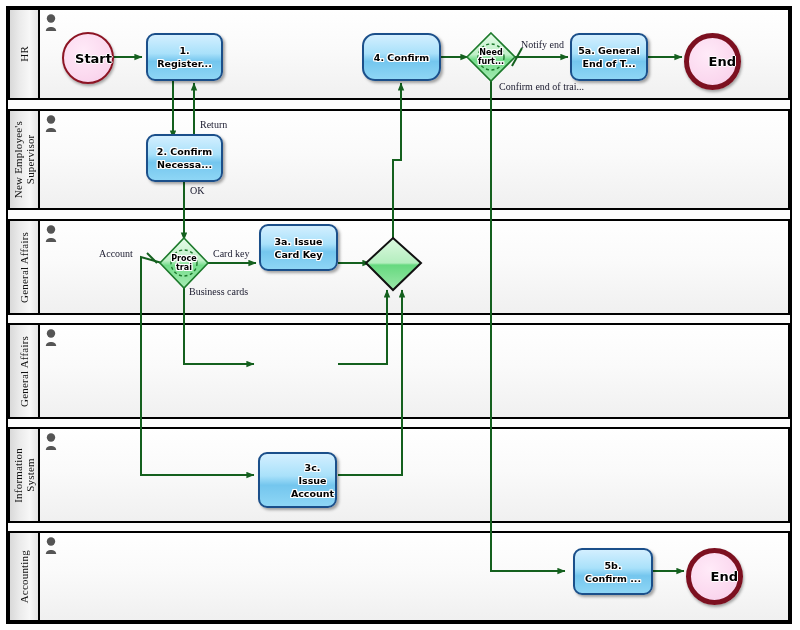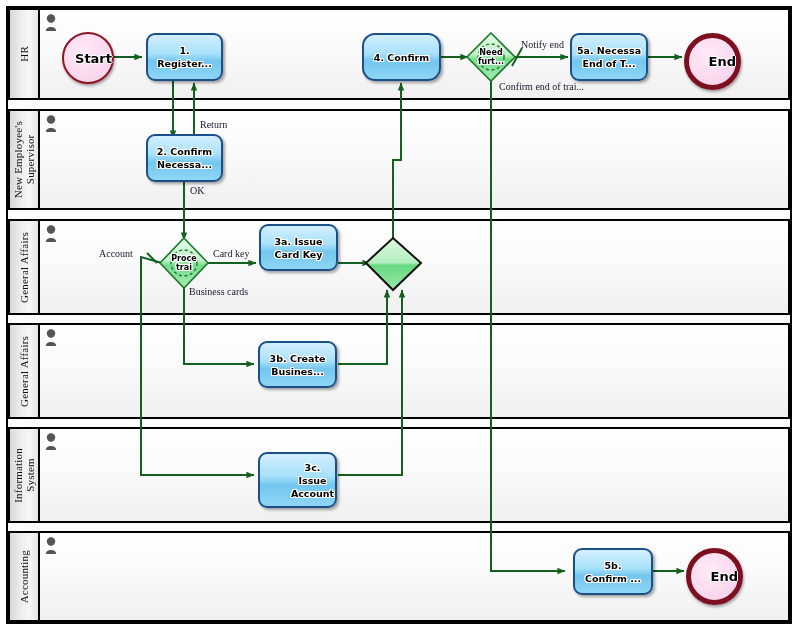--- a/index.html
+++ b/index.html
@@ -218,21 +218,21 @@
   <div class="node task" style="left:362px;top:33px;width:79px;height:48px;border-radius:13px;">
     <span class="tx" style="white-space:pre-line;">4. Confirm</span>
   </div>
 
   <div class="node gateway" style="left:467px;top:33px;width:48px;height:48px;">
     <span class="gwtext">Need
 furt...</span>
   </div>
 
   <div class="node task" style="left:570px;top:33px;width:78px;height:48px;">
-    <span class="tx" style="white-space:pre-line;">5a.  Necessa
+    <span class="tx" style="white-space:pre-line;">5a.  General
 End of T...</span>
   </div>
 
   <div class="node event end" style="left:684px;top:33px;width:47px;height:47px;">
     <span class="tx">End</span>
   </div>
 
   <div class="node task" style="left:146px;top:134px;width:77px;height:48px;">
     <span class="tx" style="white-space:pre-line;">2. Confirm
 Necessa...</span>
@@ -243,24 +243,20 @@
 trai</span>
   </div>
 
   <div class="node task" style="left:259px;top:224px;width:79px;height:47px;">
     <span class="tx" style="white-space:pre-line;">3a. Issue
 Card Key</span>
   </div>
 
   <div class="node gateway" style="left:366px;top:238px;width:55px;height:52px;"></div>
 
-  <div class="node task" style="left:258px;top:341px;width:79px;height:47px;">
-    <span class="tx" style="white-space:pre-line;">3b. Create
-Busines...</span>
-  </div>
 
   <div class="node task" style="left:258px;top:452px;width:79px;height:56px;padding-left:32px;">
     <span class="tx" style="white-space:pre-line;">3c. Issue
 Account</span>
   </div>
 
   <div class="node task" style="left:573px;top:548px;width:80px;height:47px;">
     <span class="tx" style="white-space:pre-line;">5b.
 Confirm ...</span>
   </div>

